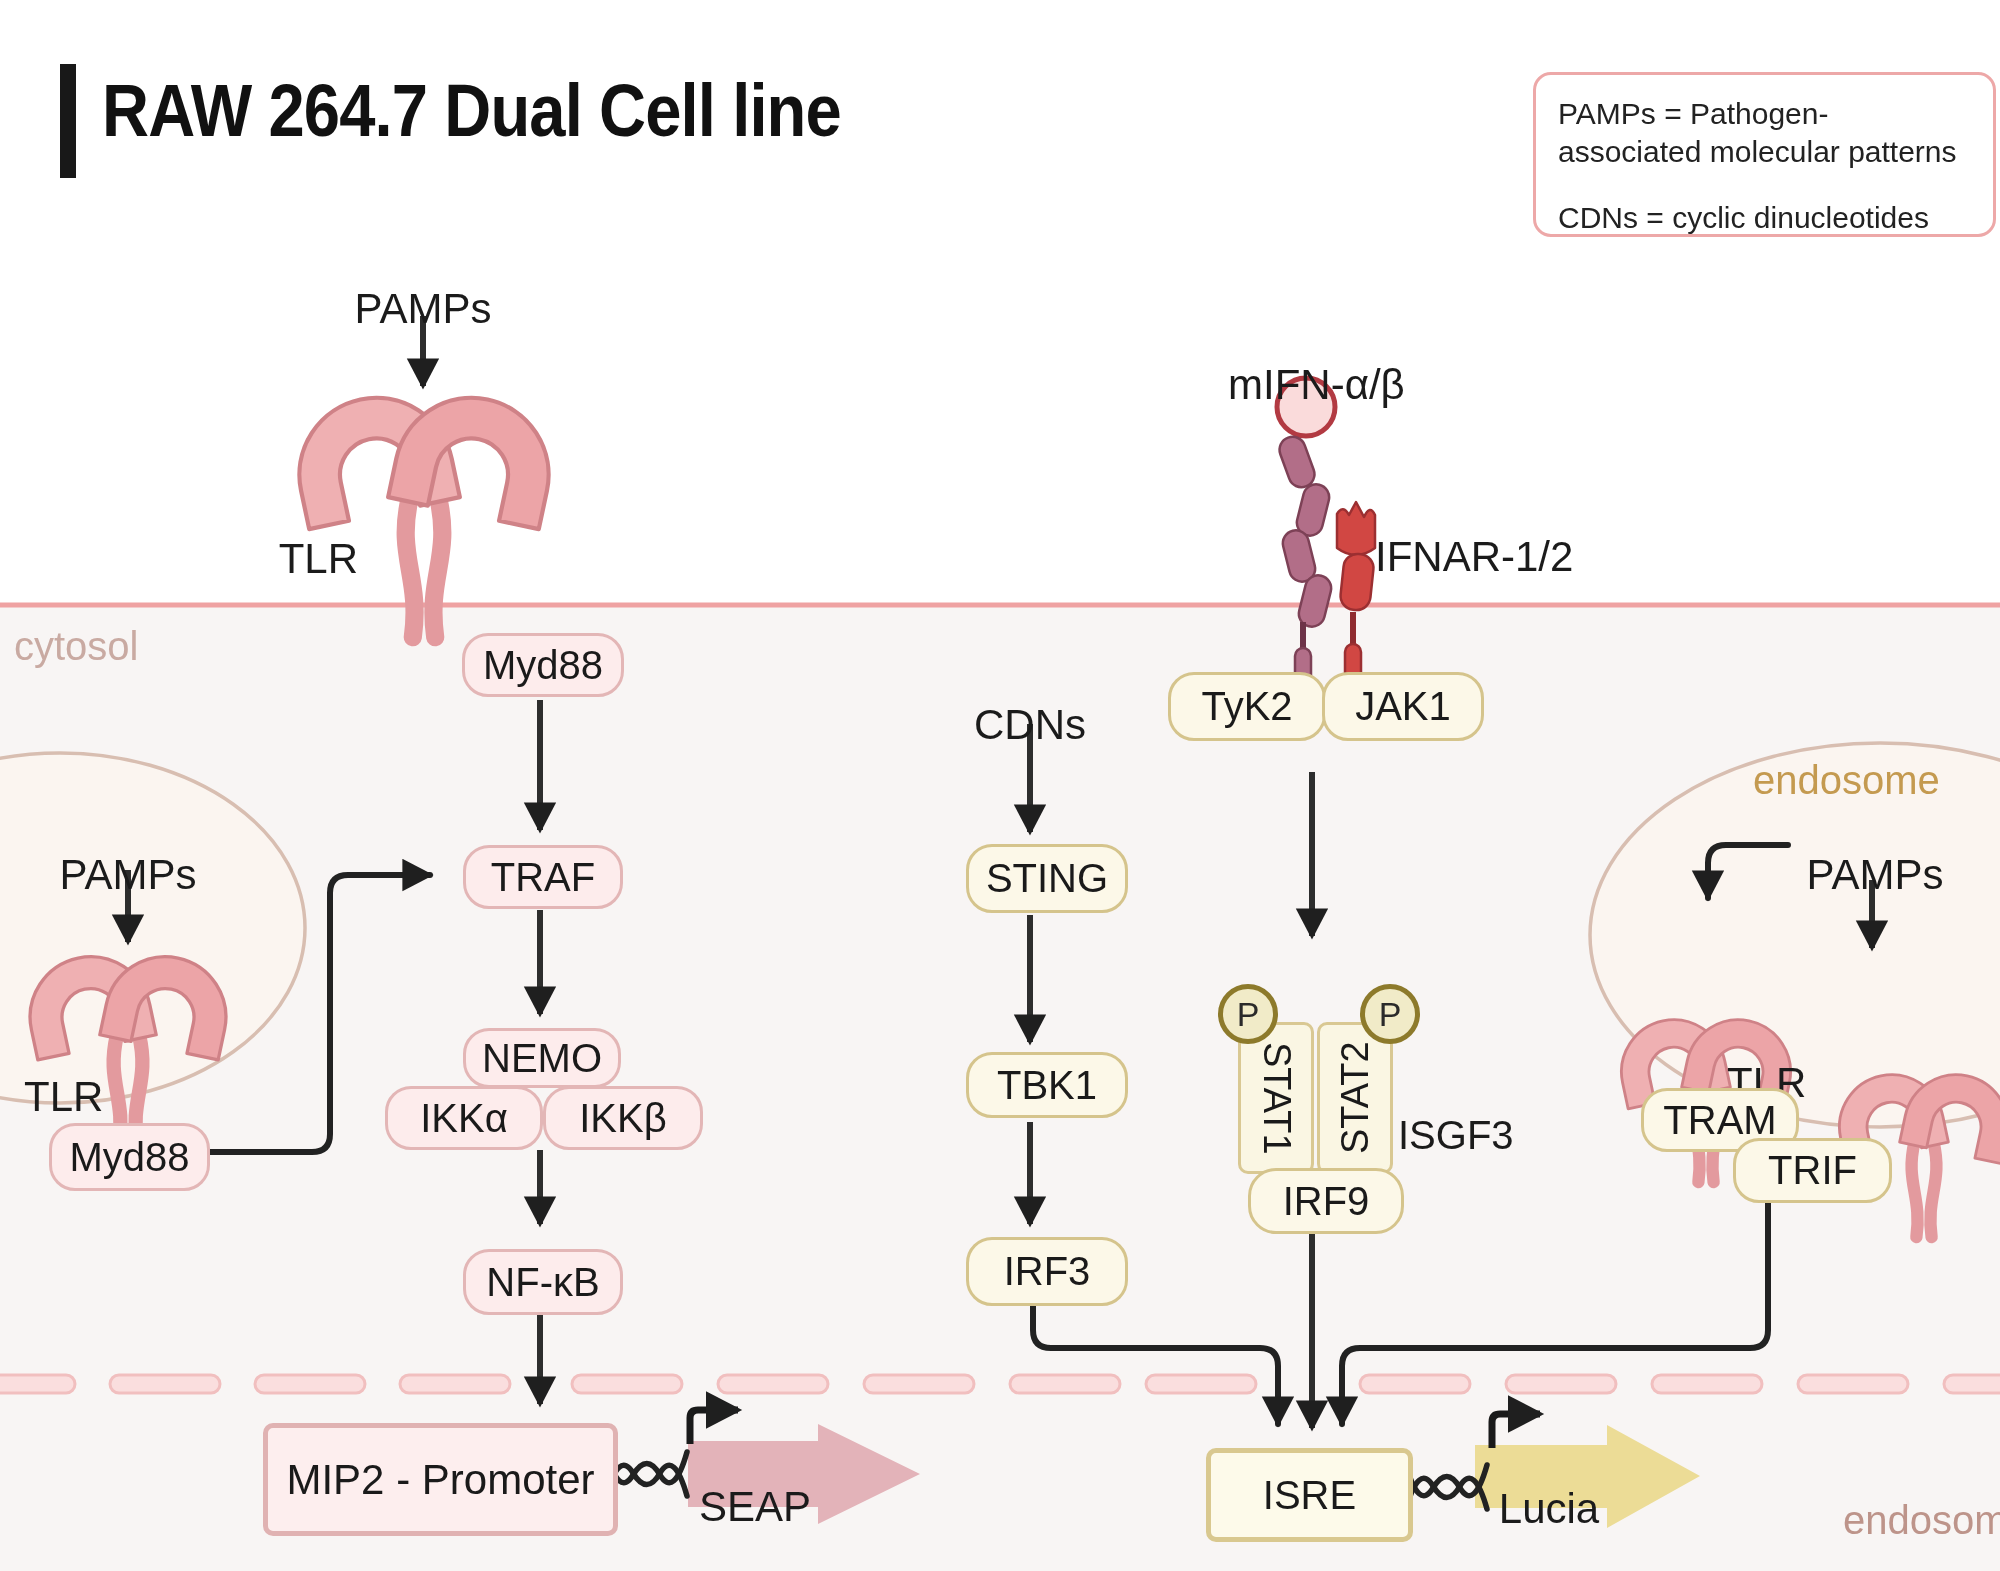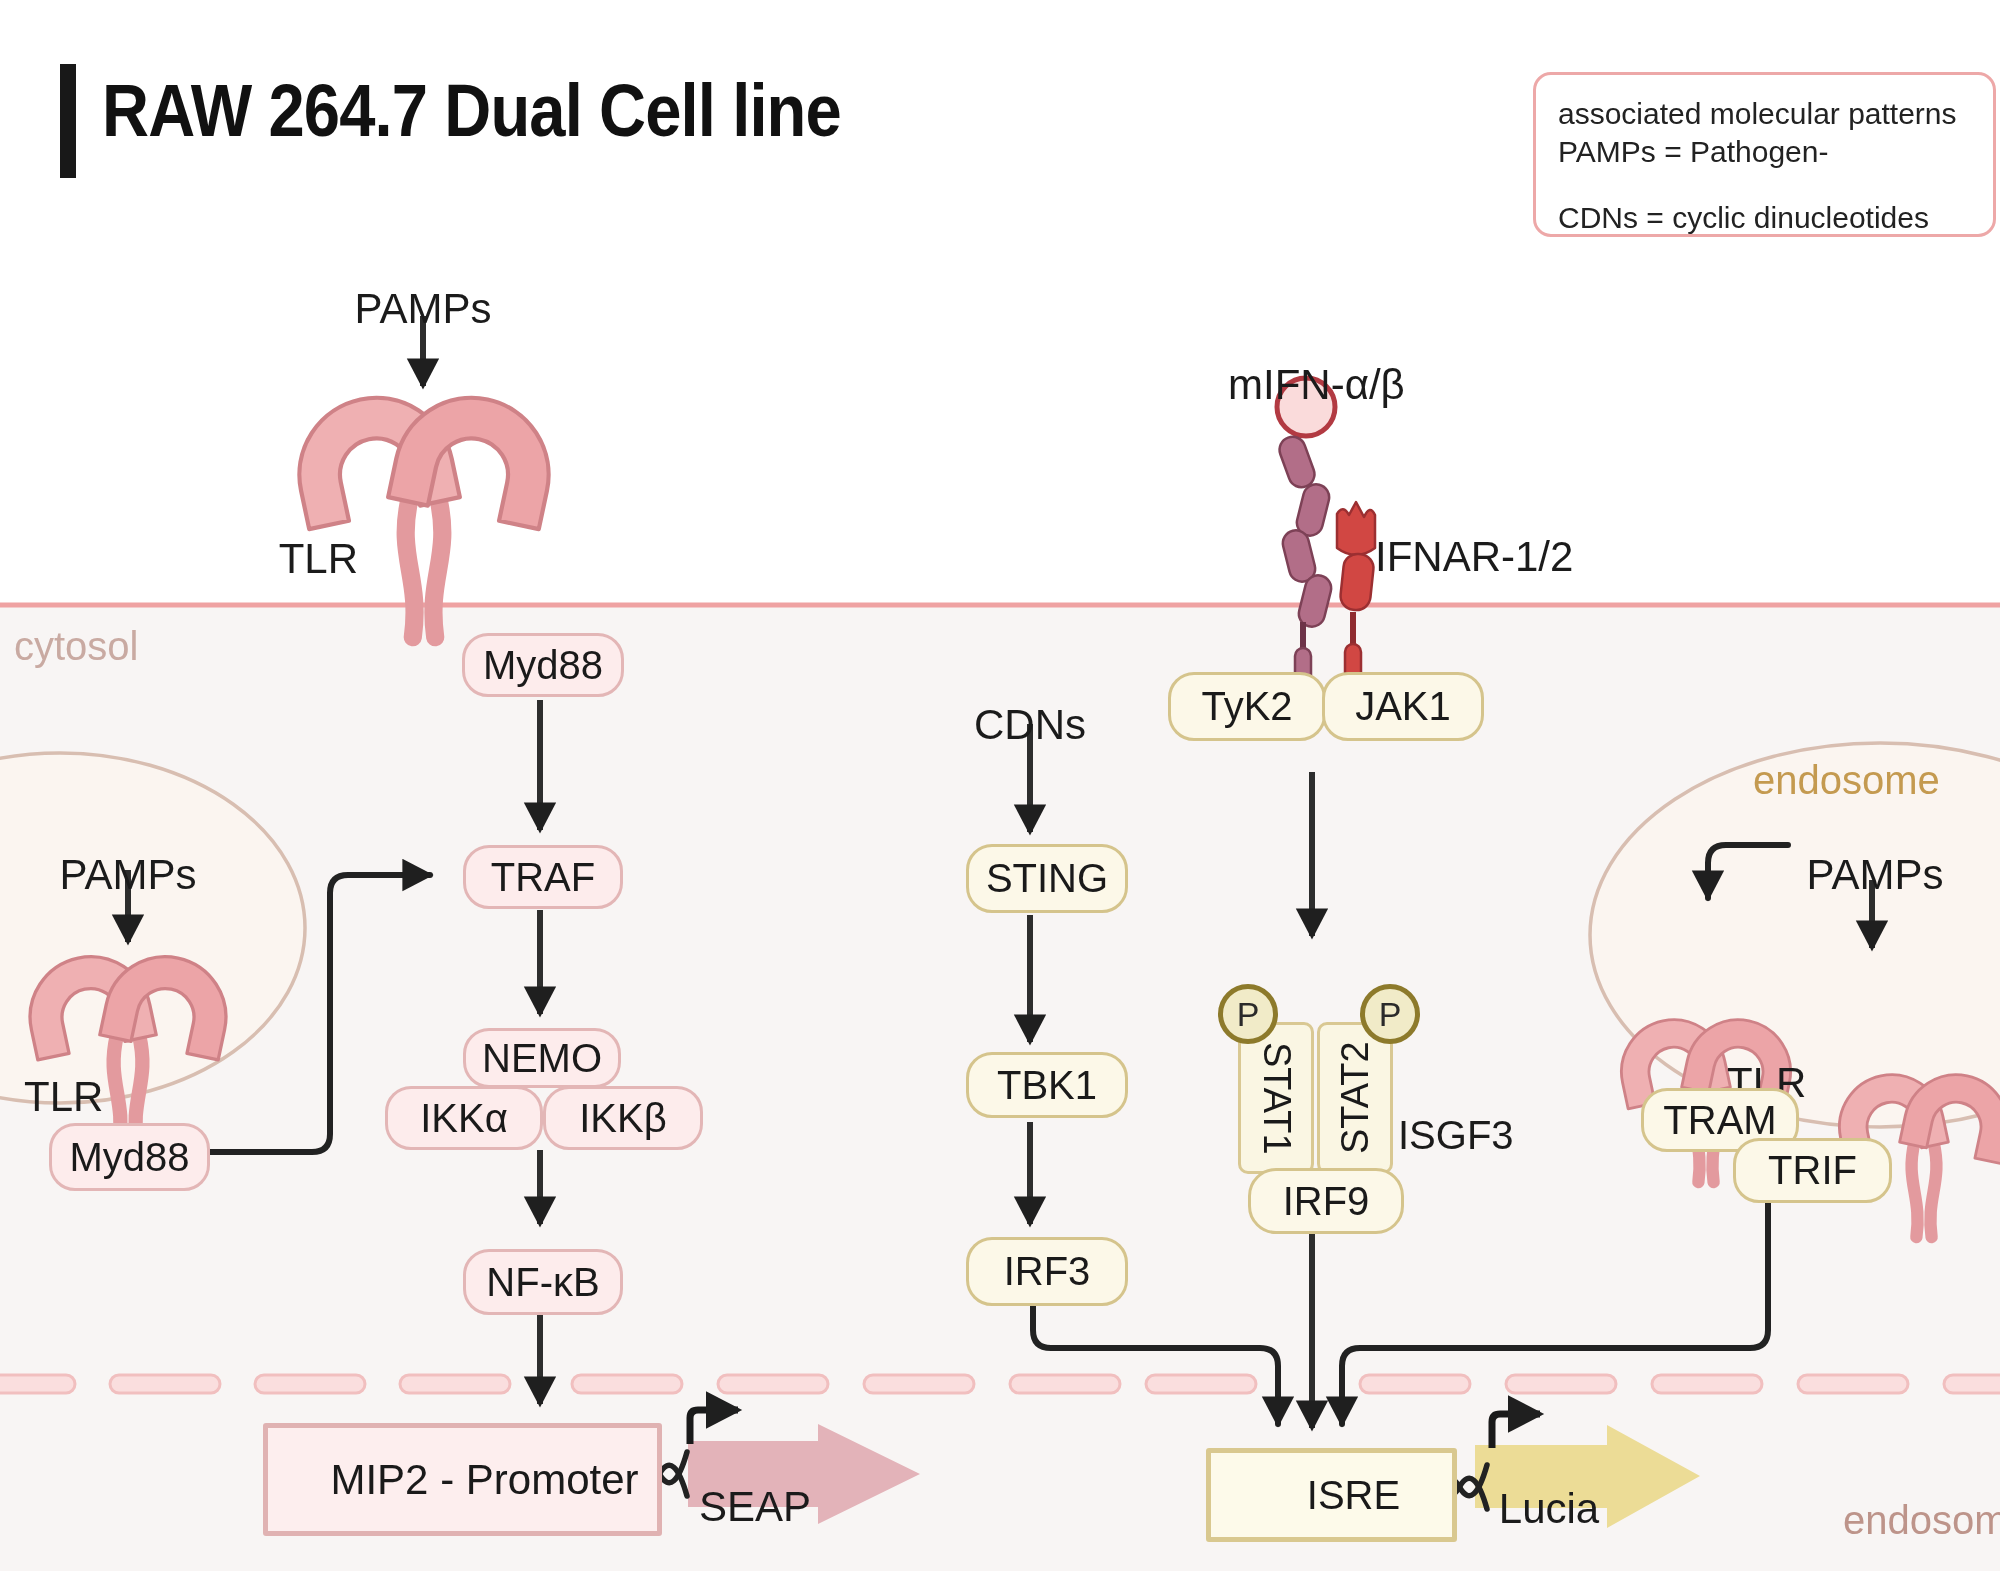--- a/index.html
+++ b/index.html
@@ -12,21 +12,21 @@
   .box{position:absolute;z-index:3;display:flex;align-items:center;justify-content:center;
        font-size:40px;color:#1a1a1a;white-space:nowrap;}
   .pink-box{background:#fdecec;border:3px solid #e3b6b6;border-radius:26px;}
   .cream-box{background:#fcf8e8;border:3.5px solid #d5c48c;border-radius:26px;margin-left:11px;}
   .stat-box{background:#faf6e3;border:3.5px solid #d9c893;border-radius:10px;font-size:38px;}
   .stat-v1{writing-mode:vertical-rl;}
   .stat-v2{writing-mode:vertical-rl;transform:rotate(180deg);}
   .p-circle{position:absolute;z-index:4;width:50px;height:50px;border-radius:50%;
             background:#f1ebc8;border:5px solid #8d7a2b;display:flex;align-items:center;
             justify-content:center;font-size:34px;color:#2a2a2a;}
-  .rect-box{border-radius:3px;padding-left:44px;}
+  .rect-box{border-radius:10px;}
   #title{left:102px;top:68px;font-size:74px;font-weight:bold;color:#111;
          transform:scaleX(.88);transform-origin:left top;letter-spacing:-1px;z-index:3;position:absolute;}
   #title-bar{left:60px;top:64px;width:16px;height:114px;background:#181818;z-index:3;}
   #legend{left:1533px;top:72px;width:463px;height:165px;border:3px solid #eda8a8;
           border-radius:18px;background:#fff;z-index:3;font-size:30px;line-height:38px;
           padding:20px 22px;box-sizing:border-box;color:#222;}
   #legend .gap{height:28px;}
   .compartment{position:absolute;z-index:3;font-size:40px;}
   #cytosol-label{left:14px;top:624px;color:#c9aaa2;}
   #endosome-label{left:1753px;top:758px;color:#c49a50;}
@@ -170,22 +170,22 @@
     <g stroke="#1a1a1a" stroke-width="7" fill="none">
       <path d="M 690 1444 V 1418 Q 690 1410 698 1410 H 738" marker-end="url(#ah)"></path>
       <path d="M 1492 1448 V 1422 Q 1492 1414 1500 1414 H 1540" marker-end="url(#ah)"></path>
     </g>
   </svg>
 
   <div id="title-bar" class="abs"></div>
   <div id="title">RAW 264.7 Dual Cell line</div>
 
   <div id="legend" class="abs">
+    <div>PAMPs = Pathogen-</div>
     <div>associated molecular patterns</div>
-    <div>PAMPs = Pathogen-</div>
     <div class="gap"></div>
     <div>CDNs = cyclic dinucleotides</div>
   </div>
 
   <div id="cytosol-label" class="compartment">cytosol</div>
   <div id="endosome-label" class="compartment">endosome</div>
   <div id="nucleus-label" class="compartment">endosome</div>
 
   <div id="pamps-top" class="lbl center">PAMPs</div>
   <div id="tlr-top-label" class="lbl">TLR</div>

